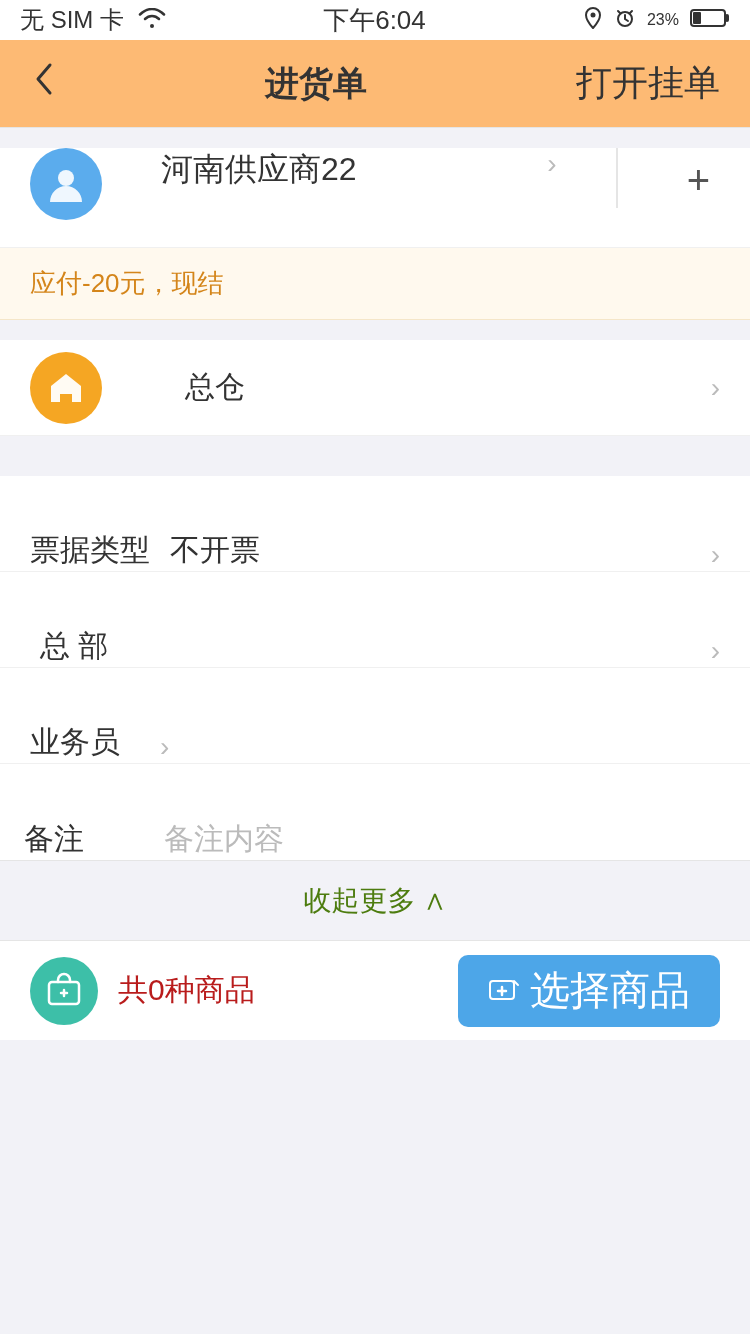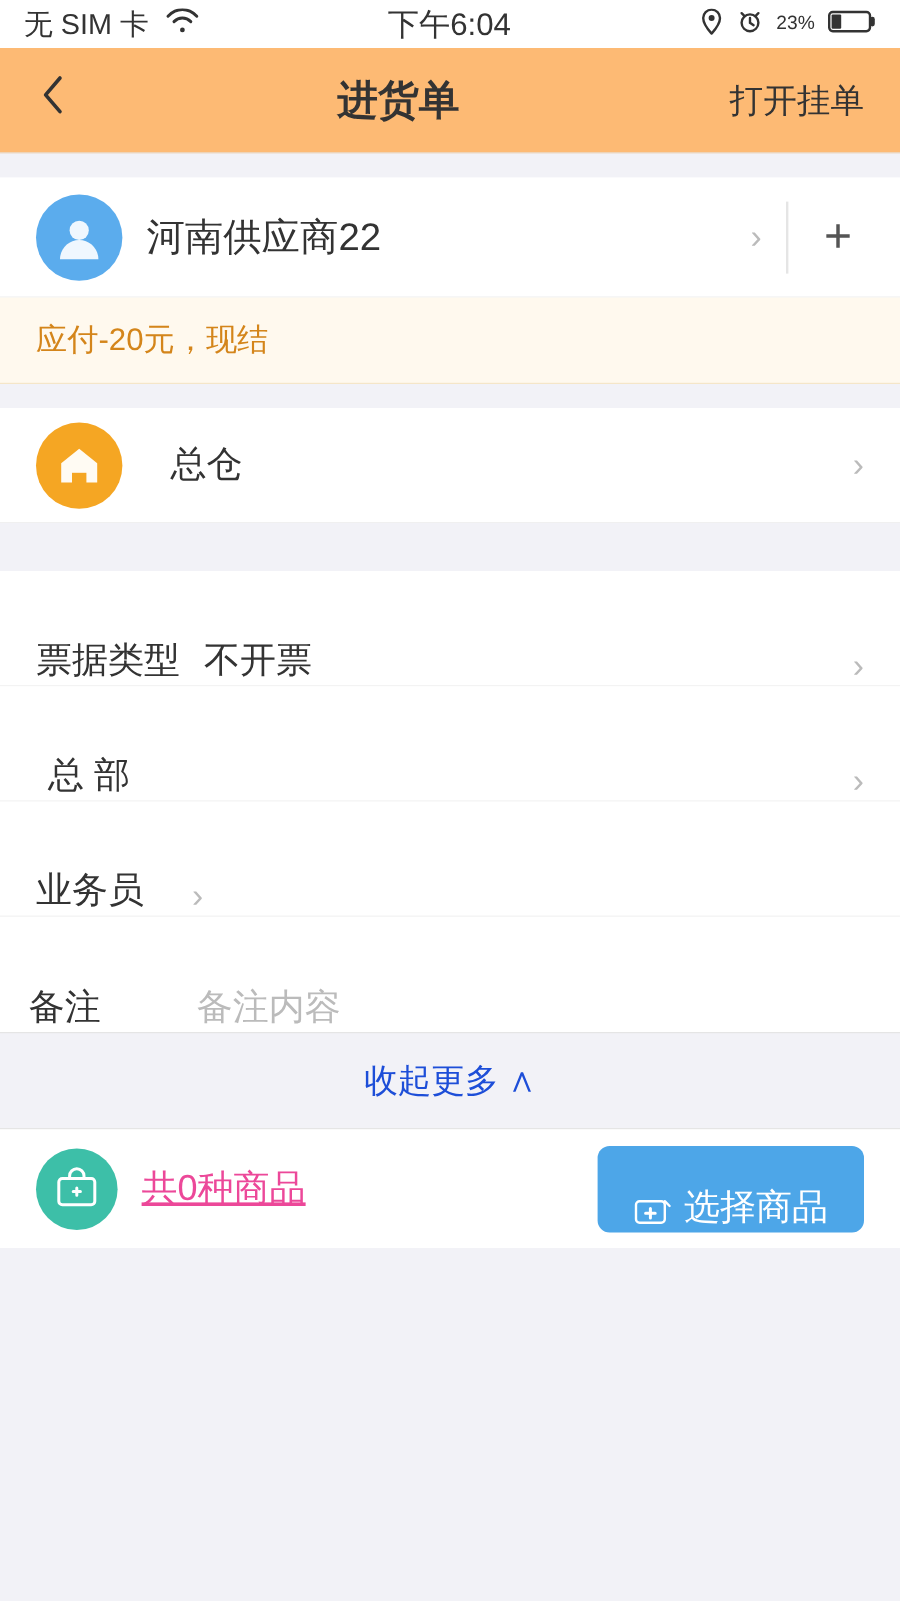--- a/index.html
+++ b/index.html
@@ -44,39 +44,40 @@
       font-size: 36px;
       color: #333;
       cursor: pointer;
     }
     .nav-title {
       font-size: 34px;
       font-weight: 600;
       color: #333;
     }
     .nav-action {
-      font-size: 28px;
+      font-size: 36px;
       color: #333;
       cursor: pointer;
     }
 
     
     .section-gap {
       height: 20px;
       background: #f2f2f7;
     }
 
     
     .supplier-section {
       background: #fff;
       display: flex;
-      align-items: center;
+      align-items: flex-start;
       padding: 0 30px;
       height: 100px;
       border-bottom: 1px solid #f0f0f0;
+      gap: 39px;
     }
     .supplier-avatar {
       width: 72px;
       height: 72px;
       border-radius: 50%;
       background: #5baced;
       display: flex;
       align-items: center;
       justify-content: center;
       margin-right: 20px;
@@ -132,20 +133,21 @@
       padding-left: 20px;
     }
 
     .warehouse-row {
       display: flex;
       align-items: center;
       padding: 0 30px;
       height: 96px;
       border-bottom: 1px solid #f0f0f0;
       background: #fff;
+      gap: 43px;
     }
 
     .fields-section {
       background: #fff;
       margin-top: 20px;
     }
     .field-row {
       display: flex;
       align-items: flex-end;
       padding: 0 30px;
@@ -170,21 +172,21 @@
     }
 
     
     .collapse-bar {
       background: #f2f2f7;
       height: 80px;
       display: flex;
       align-items: center;
       justify-content: center;
       font-size: 28px;
-      color: #1d4ed8;
+      color: #4d7c0f;
       cursor: pointer;
       border-top: 1px solid #e5e5e5;
     }
 
     
     .bottom-bar {
       background: #fff;
       height: 100px;
       display: flex;
       align-items: center;
@@ -200,33 +202,32 @@
       display: flex;
       align-items: center;
       justify-content: center;
       margin-right: 20px;
       flex-shrink: 0;
     }
     .product-icon-wrap svg { width: 38px; height: 38px; }
     .product-count {
       flex: 1;
       font-size: 30px;
-      color: #ec4899;
-      text-decoration: underline;
+      color: #b91c1c;
     }
     .select-btn {
       background: #4da6e8;
       color: #fff;
       border: none;
       border-radius: 10px;
-      font-size: 30px;
+      font-size: 40px;
       padding: 0 30px;
       height: 72px;
       display: flex;
-      align-items: flex-end;
+      align-items: center;
       gap: 10px;
       cursor: pointer;
     }
     .select-btn svg { width: 32px; height: 32px; }
 
     
     .page-remainder {
       background: #f2f2f7;
       flex: 1;
       min-height: 300px;

